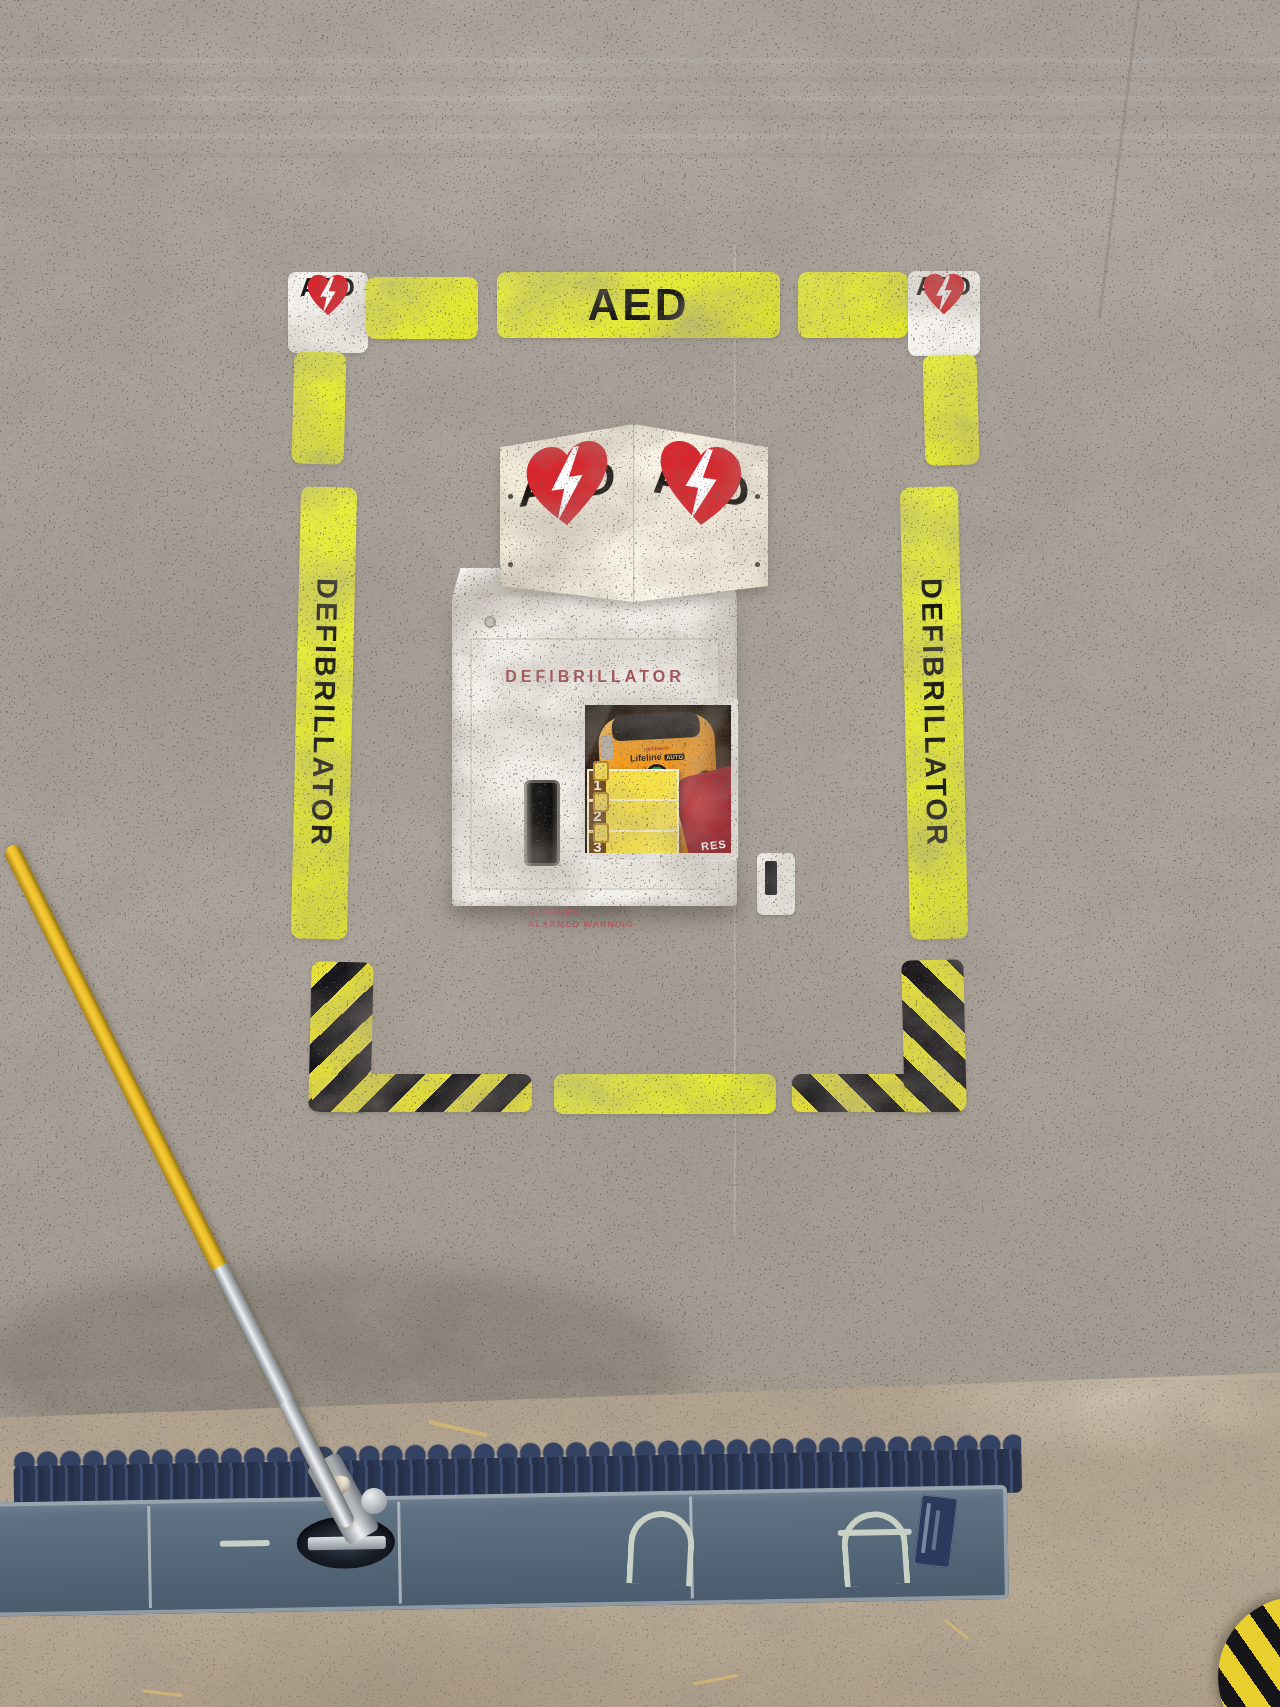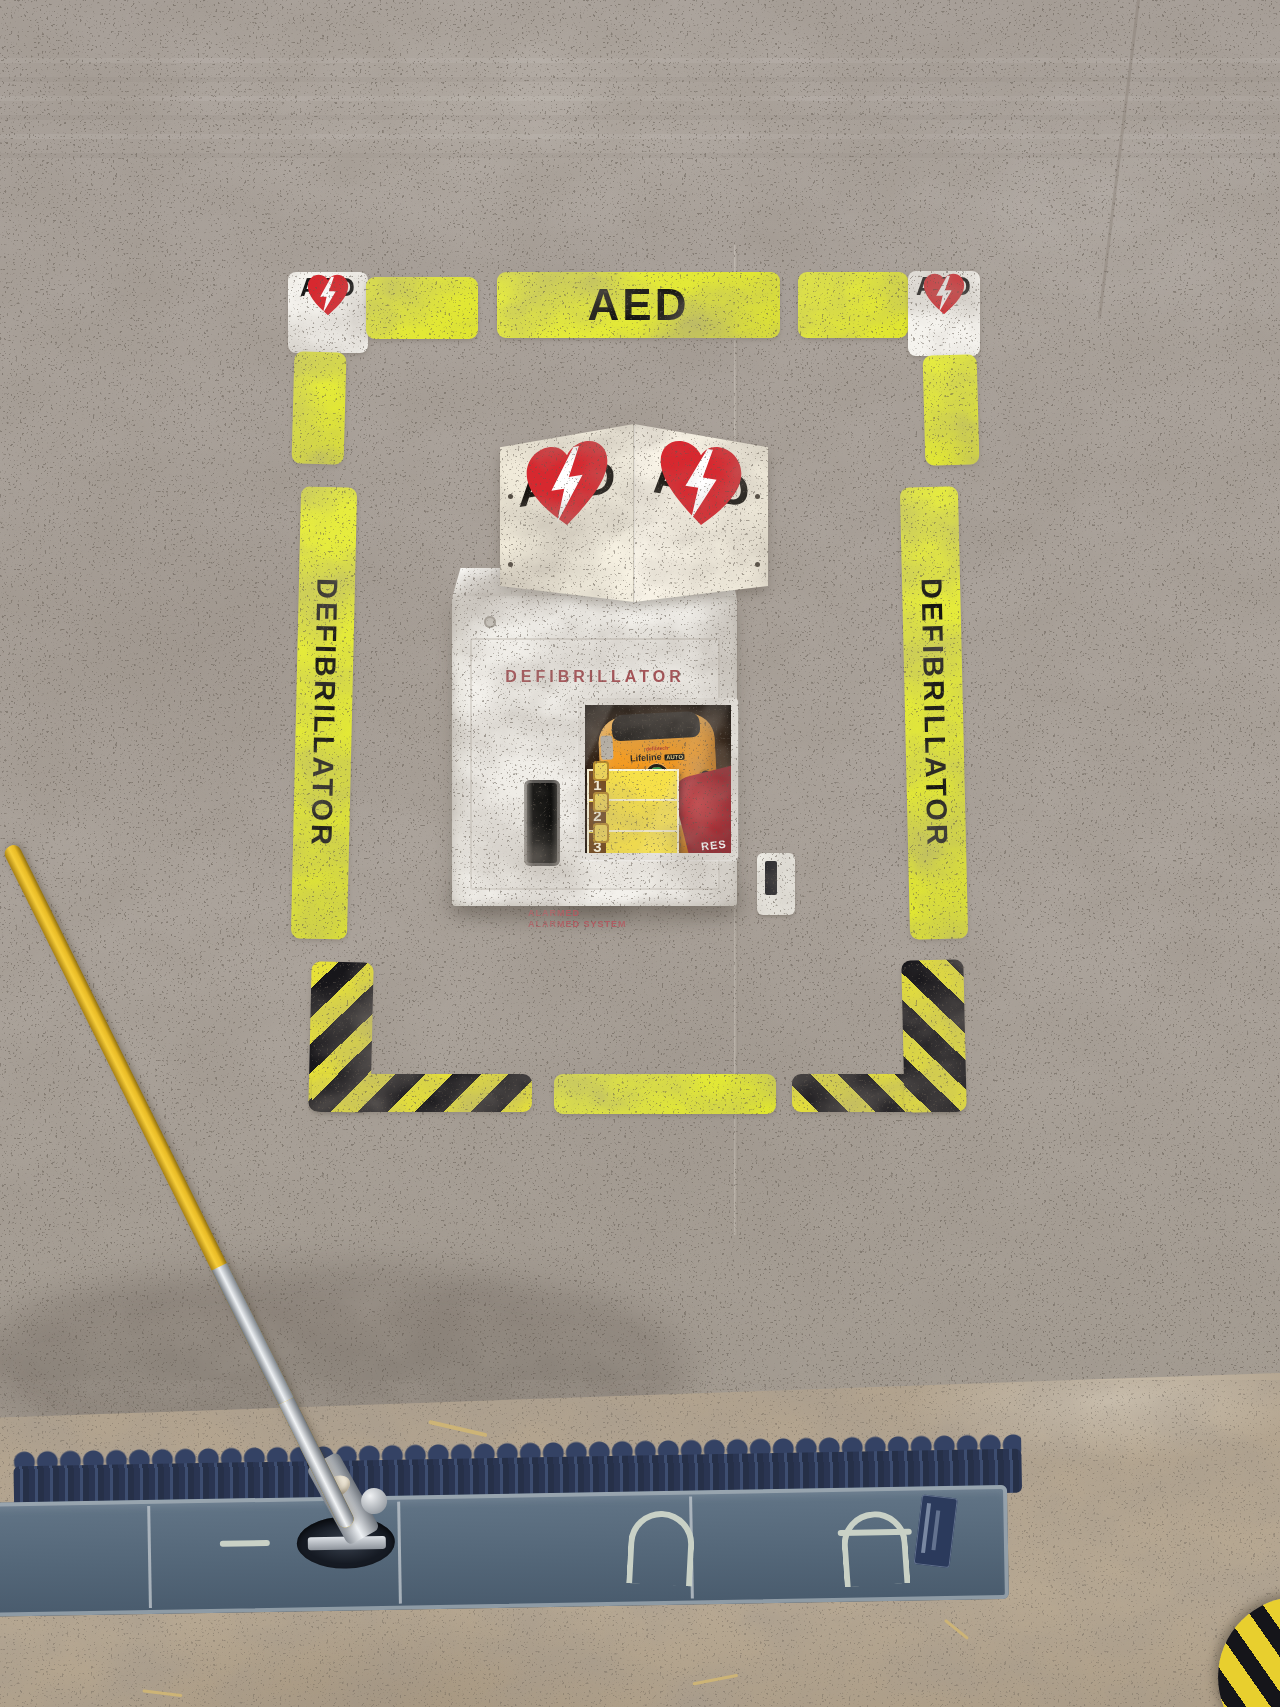--- a/index.html
+++ b/index.html
@@ -261,21 +261,21 @@
             <div class="aed-picto">
                 <b></b>
                 <b></b>
               </div>
           </div>
         </div>
         <div class="glass-glare"></div>
       </div>
       <div class="cab-warning">
         <span style="position:static;display:block;">ALARMED</span>
-        <span style="position:static;display:block;">ALARMED SYSTEM</span>
+        <span style="position:static;display:block;">ALARMED WARNING</span>
       </div>
     </div>
   </div>
 
   <div class="vsign">
     <div class="vpanel lp">
       <div class="vinner">
         <div class="vaed">AED</div>
         <svg width="92" height="88" viewBox="0 0 100 96">
           <path d="M50 92 C22 68 6 48 6 29 C6 14 17 4 30 4 C39 4 46 9 50 16 C54 9 61 4 70 4 C83 4 94 14 94 29 C94 48 78 68 50 92 Z" fill="#d7282f"></path>

